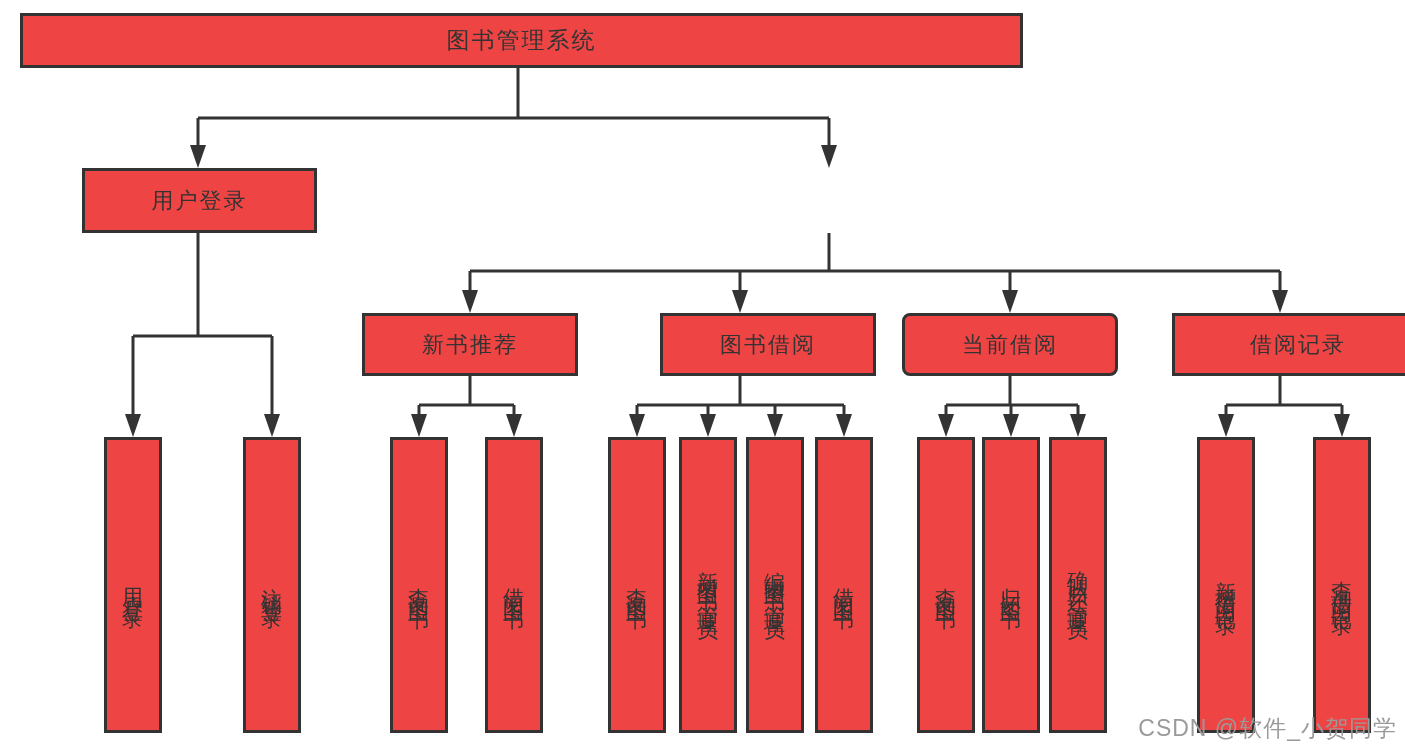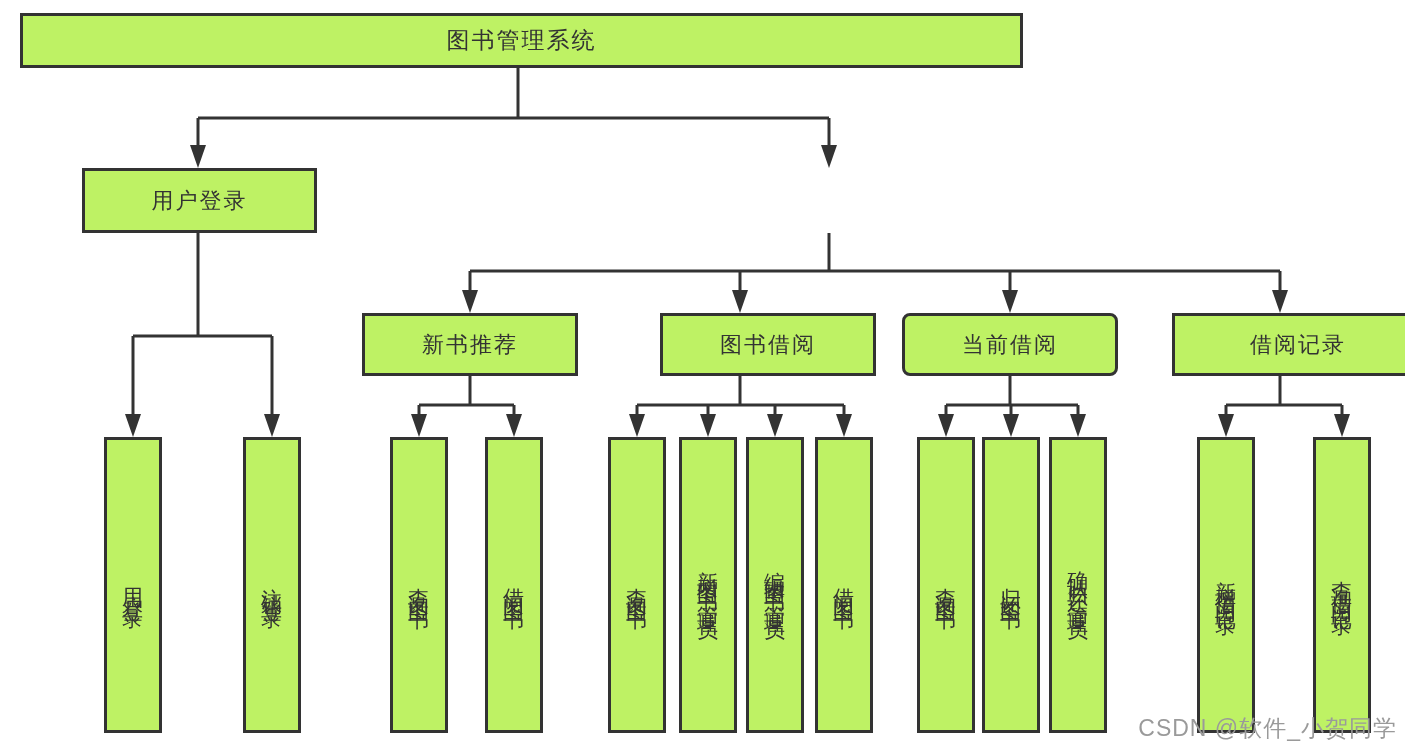--- a/index.html
+++ b/index.html
@@ -8,21 +8,21 @@
     width: 1405px;
     height: 747px;
     background: #ffffff;
     font-family: "Liberation Sans", sans-serif;
     overflow: hidden;
   }
   #wires { position: absolute; left: 0; top: 0; z-index: 1; }
   .node {
     position: absolute;
     box-sizing: border-box;
-    background: #bef264;
+    background: #ef4444;
     border: 3px solid #333333;
     display: flex;
     align-items: center;
     justify-content: center;
     color: #333333;
     z-index: 2;
   }
   .h-node { font-size: 22px; letter-spacing: 2px; }
   .root-node { font-size: 23px; }
   .leaf {

